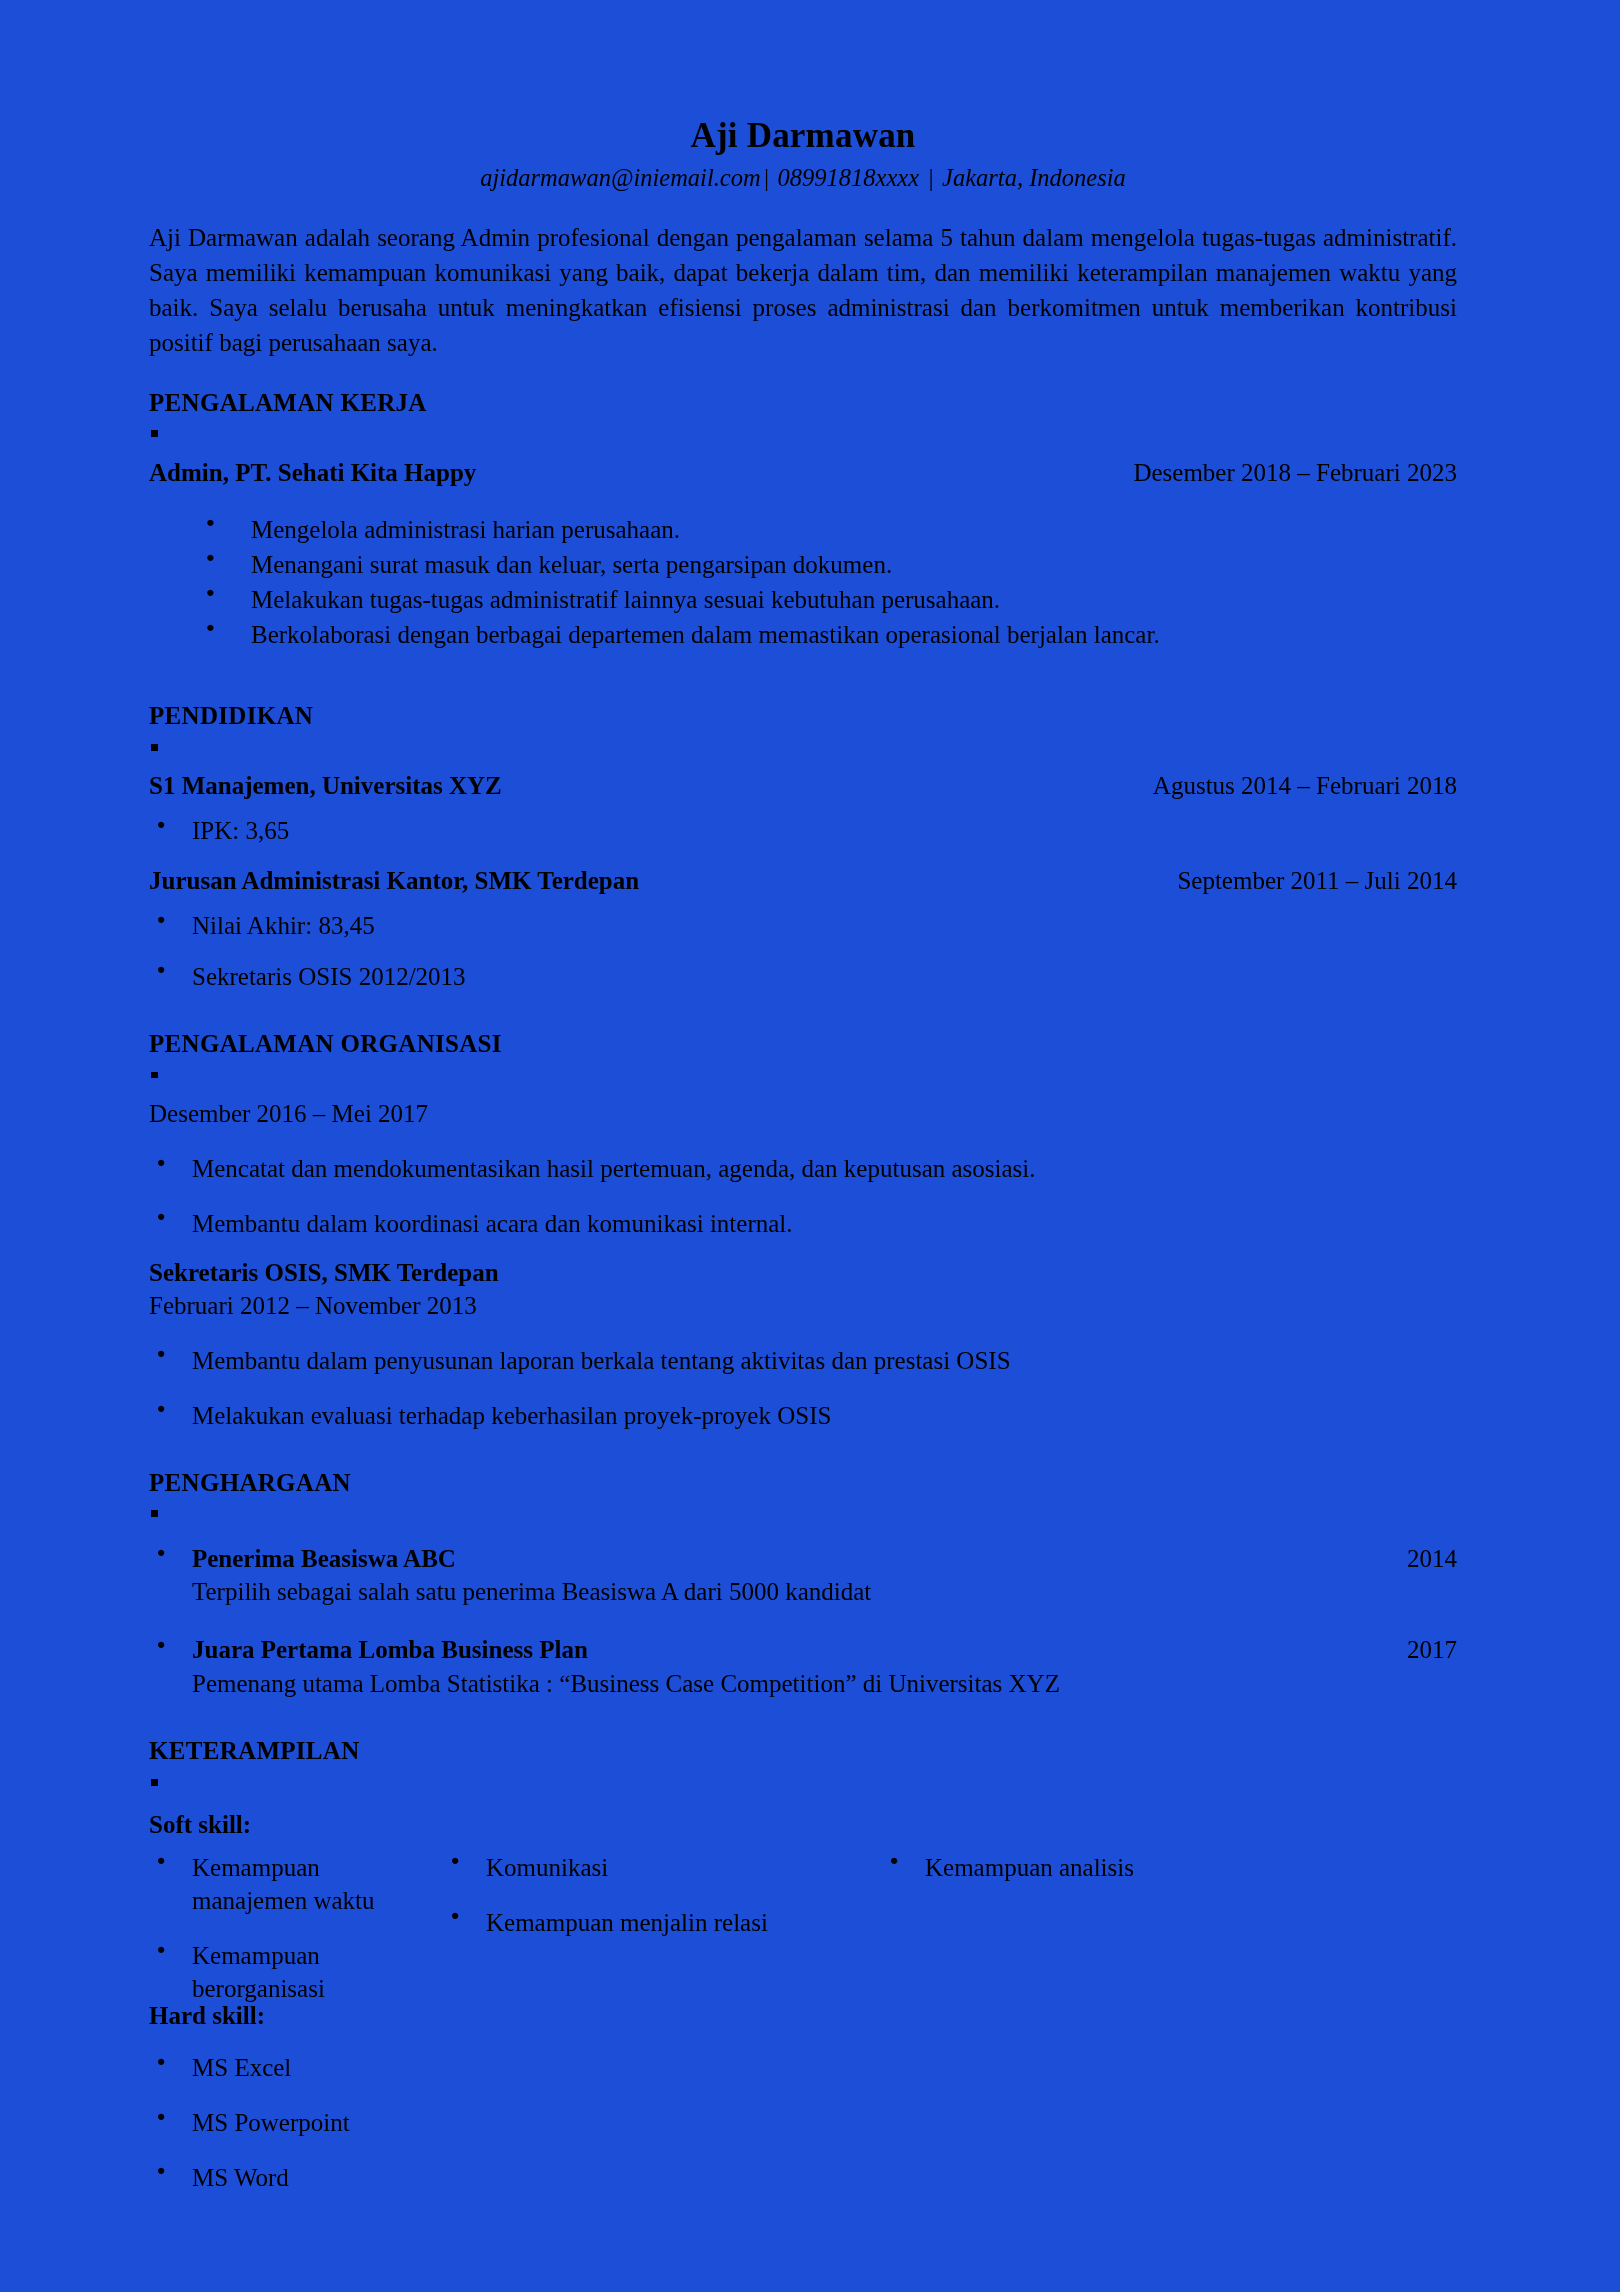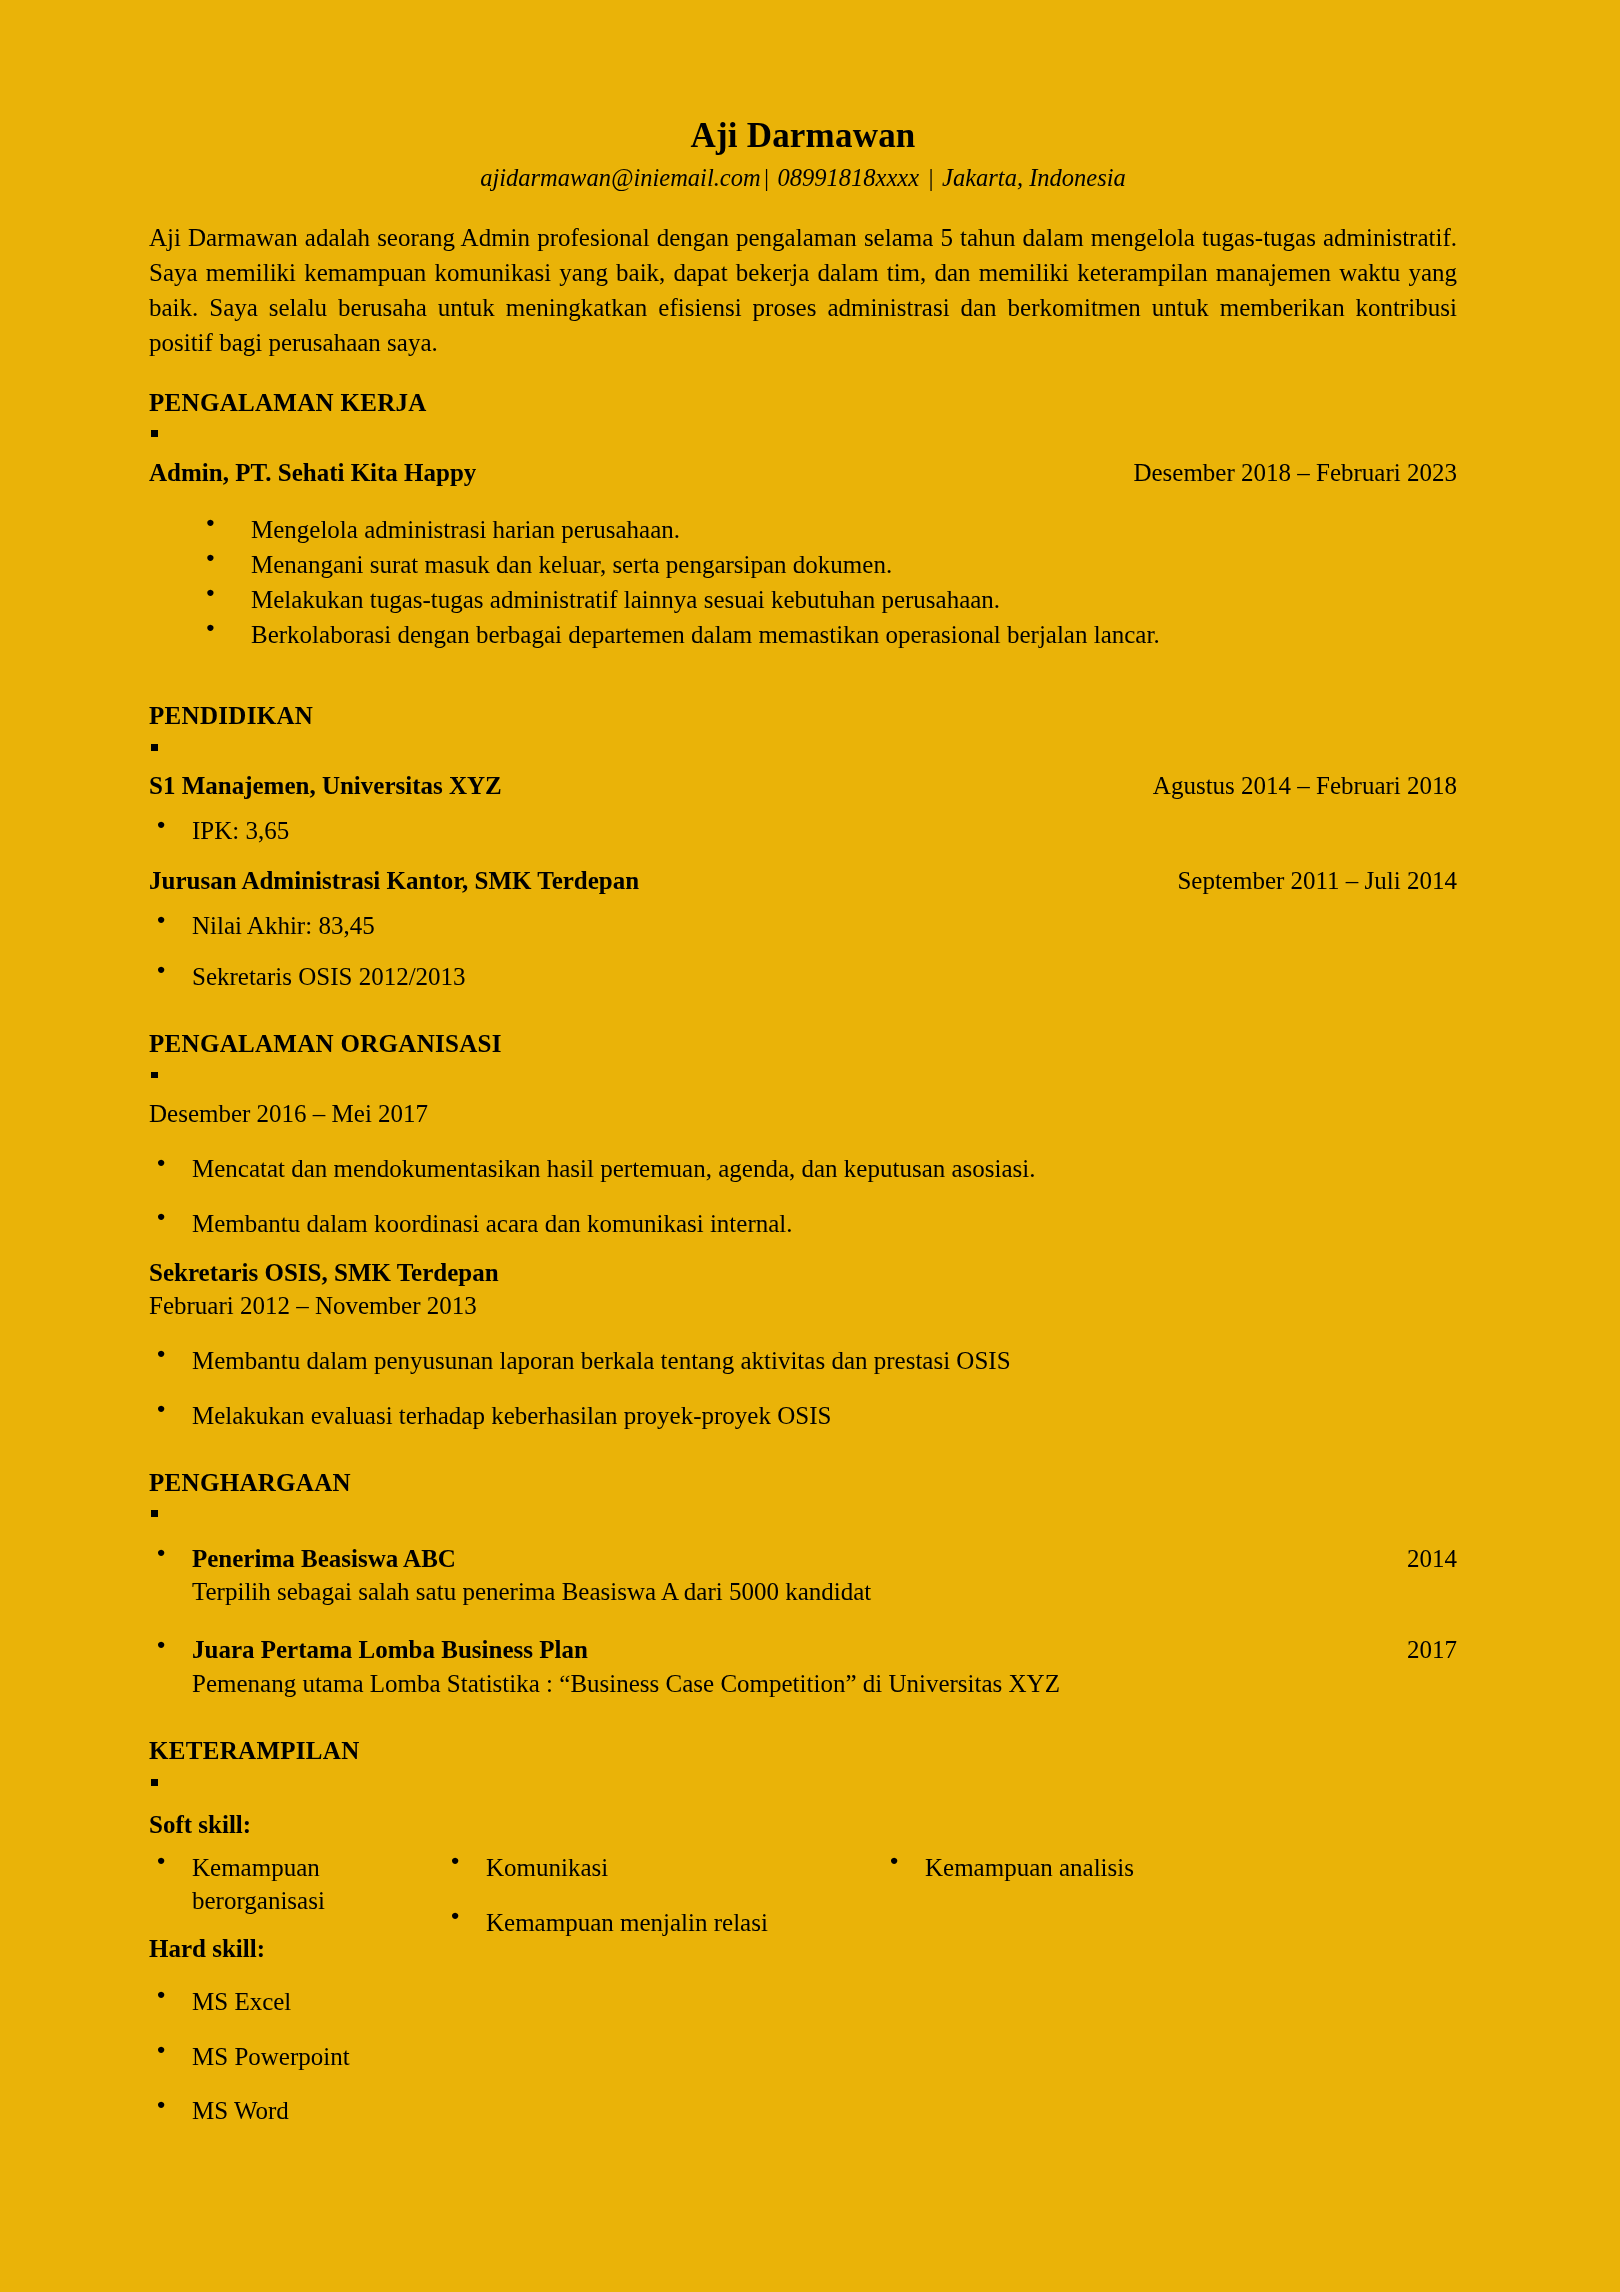--- a/index.html
+++ b/index.html
@@ -9,21 +9,21 @@
     background: #ffffff;
   }
   body {
     font-family: "Liberation Serif", "DejaVu Serif", serif;
     color: #000000;
   }
   .page {
     position: relative;
     width: 1620px;
     height: 2293px;
-    background: #eab308;
+    background: #1d4ed8;
     box-sizing: border-box;
     padding: 0;
     overflow: hidden;
   }
   .content {
     position: absolute;
     left: 149px;
     top: 0;
     width: 1308px;   
   }
@@ -320,20 +320,21 @@
     </ul>
 
     <div class="section-head" style="margin-top:37px;">KETERAMPILAN</div>
     <div class="head-dot"></div>
 
     <div class="skill-label">Soft skill:</div>
 
     <div class="skill-cols">
       <div class="skill-col c1">
         <ul class="skill-list">
+          <li>Kemampuan manajemen waktu</li>
           <li>Kemampuan berorganisasi</li>
         </ul>
       </div>
       <div class="skill-col c2">
         <ul class="skill-list">
           <li>Komunikasi</li>
           <li>Kemampuan menjalin relasi</li>
         </ul>
       </div>
       <div class="skill-col c3">

